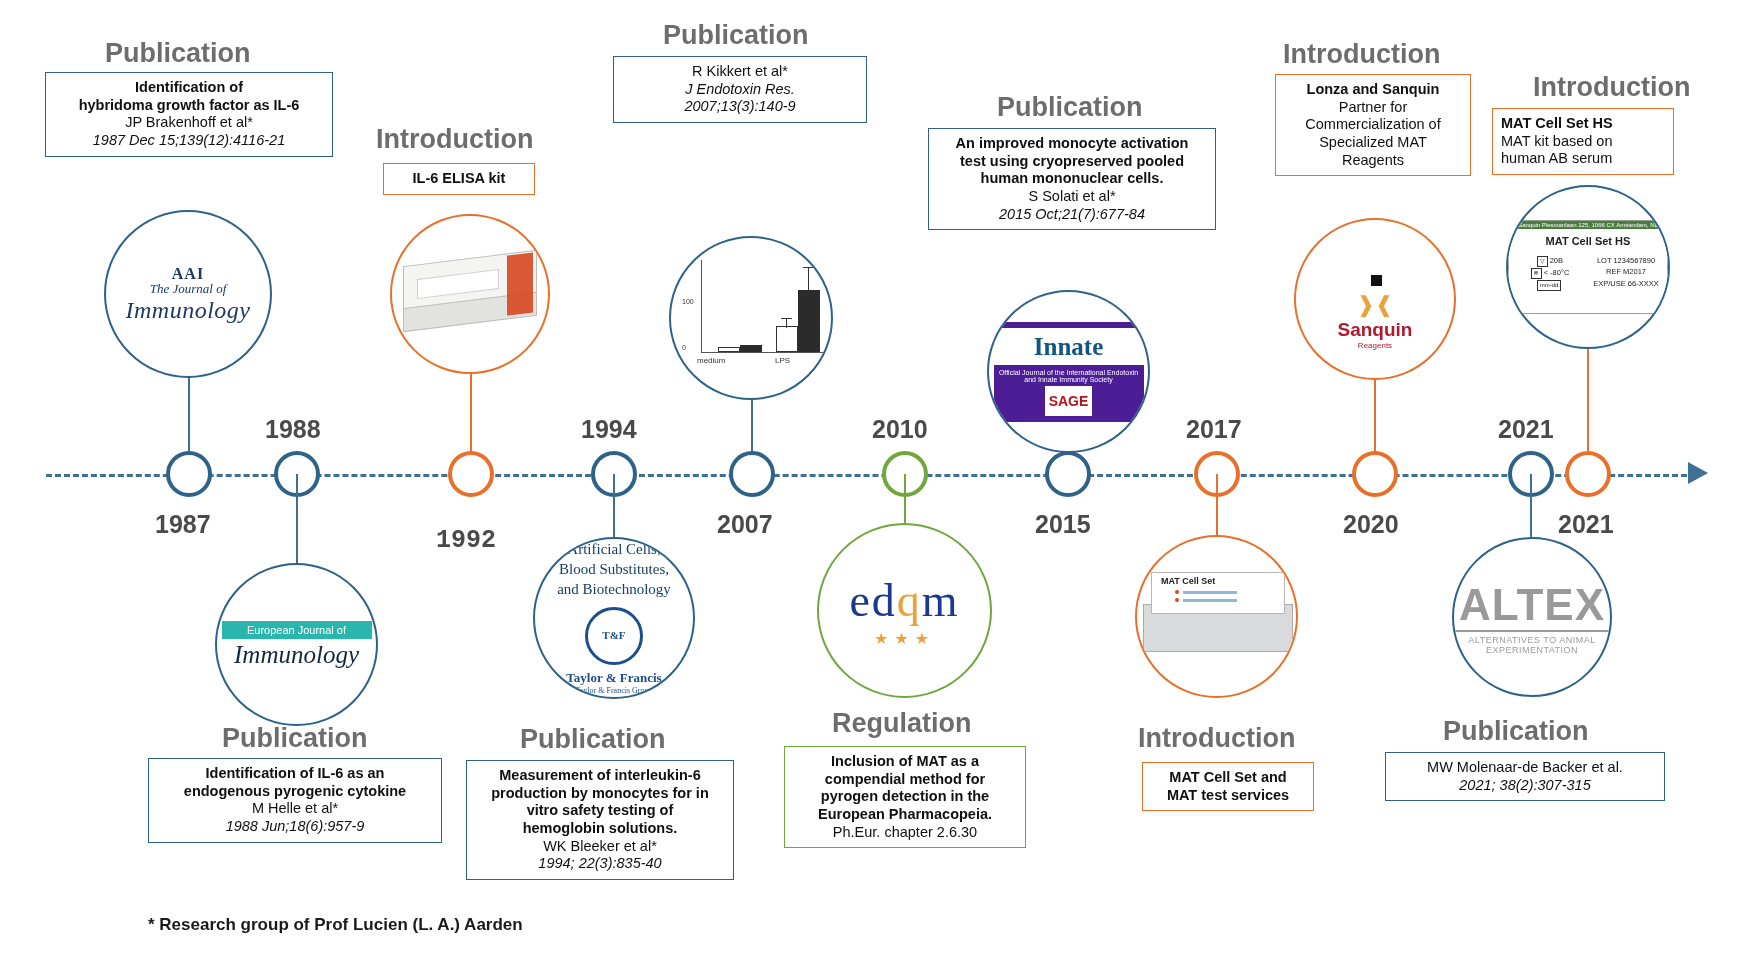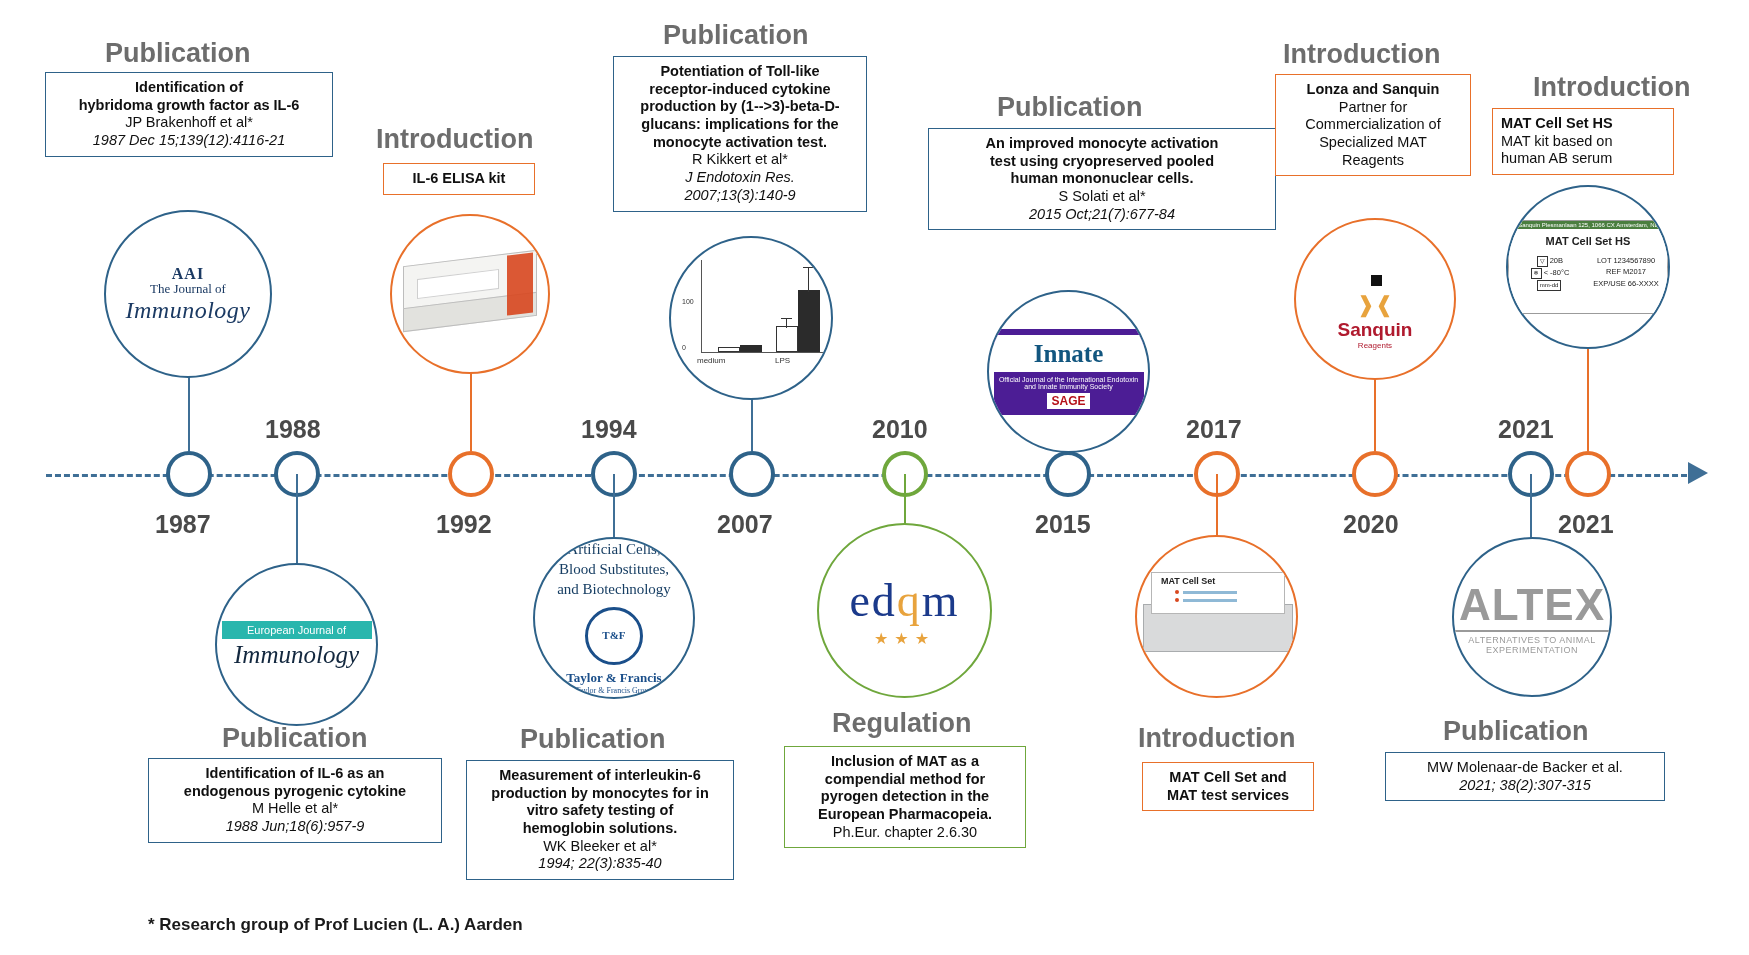--- a/index.html
+++ b/index.html
@@ -101,32 +101,32 @@
   .footnote{
     position:absolute;
     font-size:17px;
     font-weight:bold;
     color:#1a1a1a;
     white-space:nowrap;
   }
 
   
   .logo-joi{font-family:"Liberation Serif",serif;color:#1b3a63;line-height:1.1;}
-  .logo-joi .t1{font-size:13px;}
+  .logo-joi .t1{font-size:13px;font-style:italic;}
   .logo-joi .t2{font-size:24px;font-style:italic;letter-spacing:.5px;}
   .logo-joi .aai{font-size:16px;font-weight:bold;letter-spacing:1px;}
 
   .eji{width:150px;}
   .eji .band{background:#29b6ad;color:#ffffff;font-size:11px;padding:3px 0;}
   .eji .nm{font-family:"Liberation Serif",serif;color:#13283f;font-size:25px;font-style:italic;margin-top:2px;}
 
   .ii{width:150px;background:#4c1d95;padding:6px 0;}
   .ii .w{background:#ffffff;color:#12567f;font-family:"Liberation Serif",serif;font-size:25px;font-weight:bold;line-height:1;padding:6px 4px;}
   .ii .cap{color:#ffffff;font-size:7px;margin-top:4px;}
-  .ii .sage{display:inline-block;background:#ffffff;color:#b5121b;font-size:12px;font-weight:bold;padding:1px 4px;margin-top:3px;}
+  .ii .sage{display:inline-block;background:#ffffff;color:#b5121b;font-size:14px;font-weight:bold;padding:7px 4px;margin-top:3px;}
 
   .tf{font-family:"Liberation Serif",serif;color:#173e63;font-size:15px;line-height:1.35;}
   .tf .mark{
      width:52px;height:52px;border-radius:50%;
      border:3px solid #1b4f8a;margin:7px auto 4px;
      display:flex;align-items:center;justify-content:center;
      color:#1b4f8a;font-size:11px;font-weight:bold;
   }
   .tf .tfname{font-size:13px;font-weight:bold;color:#1b4f8a;}
   .tf .tfsub{font-size:8px;color:#1b4f8a;}
@@ -207,21 +207,21 @@
   <div class="node" style="left:729px;top:451px;"></div>
   <div class="node green" style="left:882px;top:451px;"></div>
   <div class="node" style="left:1045px;top:451px;"></div>
   <div class="node orange" style="left:1194px;top:451px;"></div>
   <div class="node orange" style="left:1352px;top:451px;"></div>
   <div class="node" style="left:1508px;top:451px;"></div>
   <div class="node orange" style="left:1565px;top:451px;"></div>
 
   <div class="year" style="left:155px;top:510px;">1987</div>
   <div class="year" style="left:265px;top:415px;">1988</div>
-  <div class="year" style="left:436px;top:510px;">1992</div>
+  <div class="year" style="left:436px;top:526px;font-family:Liberation Mono, monospace;">1992</div>
   <div class="year" style="left:581px;top:415px;">1994</div>
   <div class="year" style="left:717px;top:510px;">2007</div>
   <div class="year" style="left:872px;top:415px;">2010</div>
   <div class="year" style="left:1035px;top:510px;">2015</div>
   <div class="year" style="left:1186px;top:415px;">2017</div>
   <div class="year" style="left:1343px;top:510px;">2020</div>
   <div class="year" style="left:1498px;top:415px;">2021</div>
   <div class="year" style="left:1558px;top:510px;">2021</div>
 
   <div class="stem" style="left:188px;top:355px;height:96px;"></div>
@@ -288,21 +288,20 @@
   </div>
   <div class="kicker" style="left:520px;top:724px;">Publication</div>
   <div class="card" style="left:466px;top:760px;width:268px;">
     <span class="b">Measurement of interleukin-6<br>production by monocytes for in<br>vitro safety testing of<br>hemoglobin solutions.</span>
     <span class="n">WK Bleeker et al*</span>
     <span class="i">1994; 22(3):835-40</span>
   </div>
 
   <div class="kicker" style="left:663px;top:20px;">Publication</div>
   <div class="card" style="left:613px;top:56px;width:254px;">
-    <span class="b">Potentiation of Toll-like<br>receptor-induced cytokine<br>production by (1--&gt;3)-beta-D-<br>glucans: implications for the<br>monocyte activation test.</span>
     <span class="n">R Kikkert et al*</span>
     <span class="i">J Endotoxin Res.</span>
     <span class="i">2007;13(3):140-9</span>
   </div>
   <div class="bubble" style="left:669px;top:236px;width:164px;height:164px;">
     <div class="chartbox">
       <div class="yl">IL-6 (pg/ml)</div>
       <div class="plot">
         <div class="tick" style="top:-4px;">200</div>
         <div class="tick" style="top:38px;">100</div>
@@ -329,21 +328,21 @@
       <div class="stars">★★★</div>
     </div>
   </div>
   <div class="kicker" style="left:832px;top:708px;">Regulation</div>
   <div class="card green" style="left:784px;top:746px;width:242px;">
     <span class="b">Inclusion of MAT as a<br>compendial method for<br>pyrogen detection in the<br>European Pharmacopeia.</span>
     <span class="n">Ph.Eur. chapter 2.6.30</span>
   </div>
 
   <div class="kicker" style="left:997px;top:92px;">Publication</div>
-  <div class="card" style="left:928px;top:128px;width:348px;">
+  <div class="card" style="left:928px;top:128px;width:288px;">
     <span class="b">An improved monocyte activation<br>test using cryopreserved pooled<br>human mononuclear cells.</span>
     <span class="n">S Solati et al*</span>
     <span class="i">2015 Oct;21(7):677-84</span>
   </div>
   <div class="bubble" style="left:987px;top:290px;width:163px;height:163px;">
     <div class="ii">
       <div class="w">Innate</div>
       <div class="cap">Official Journal of the International Endotoxin and Innate Immunity Society</div>
       <div class="sage">SAGE</div>
     </div>

